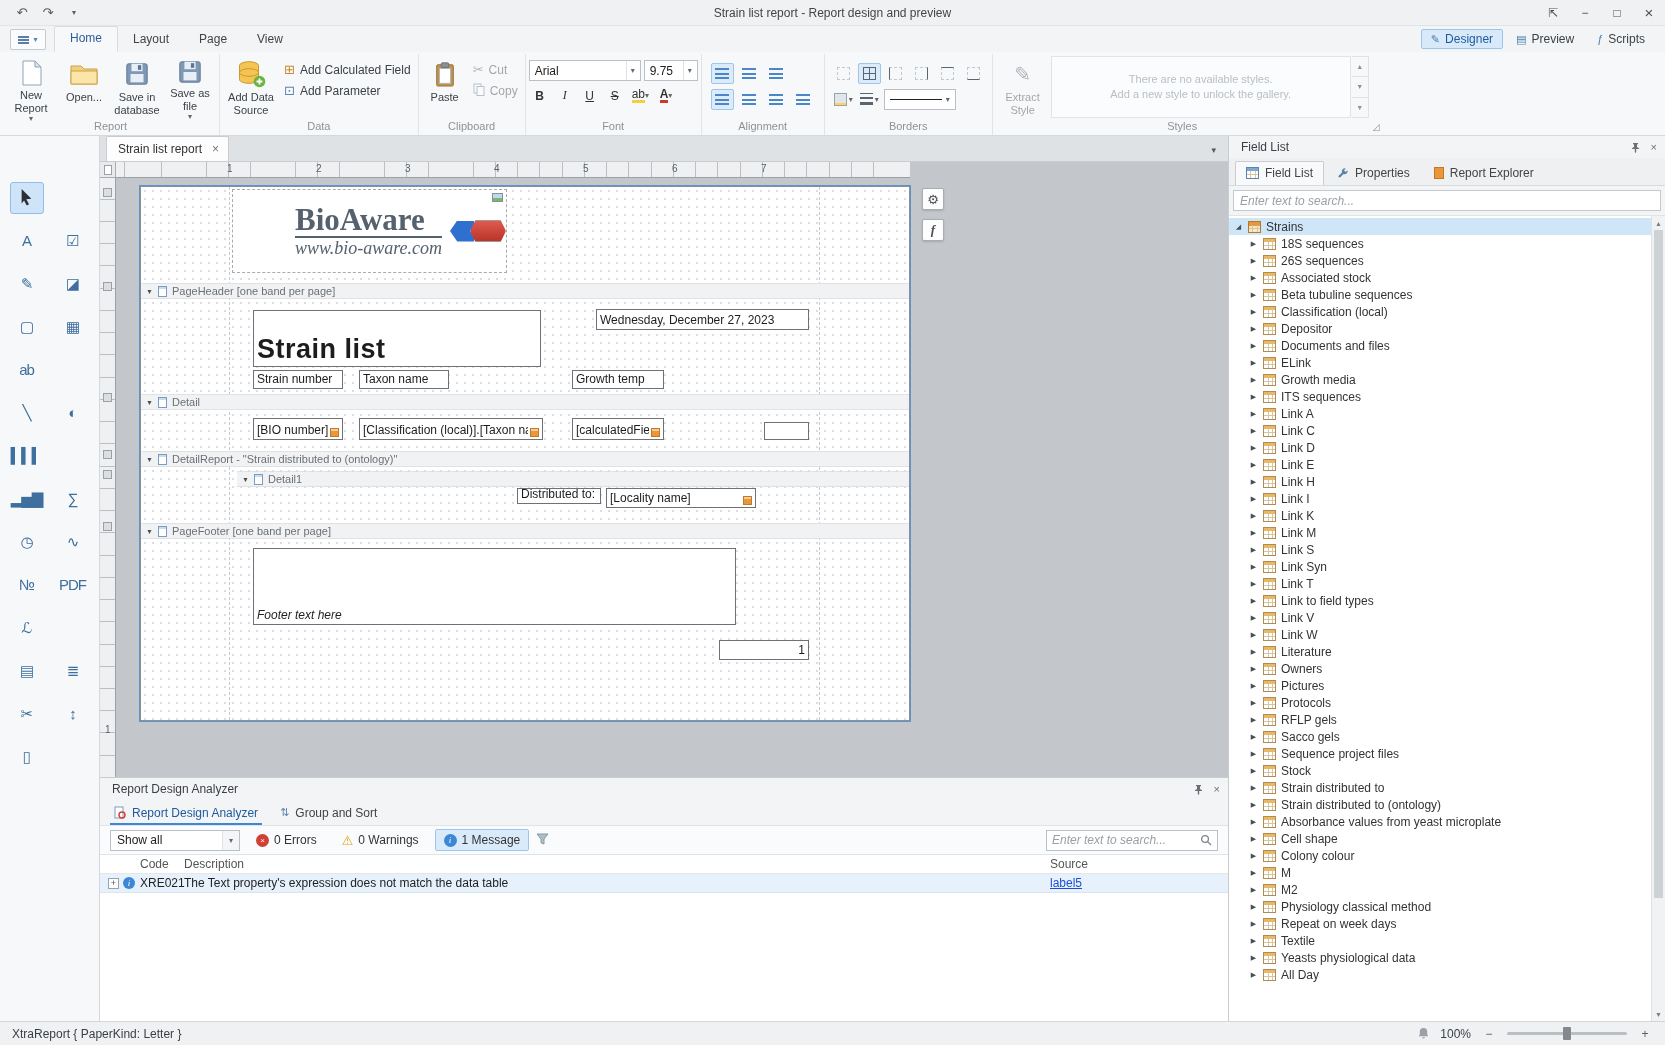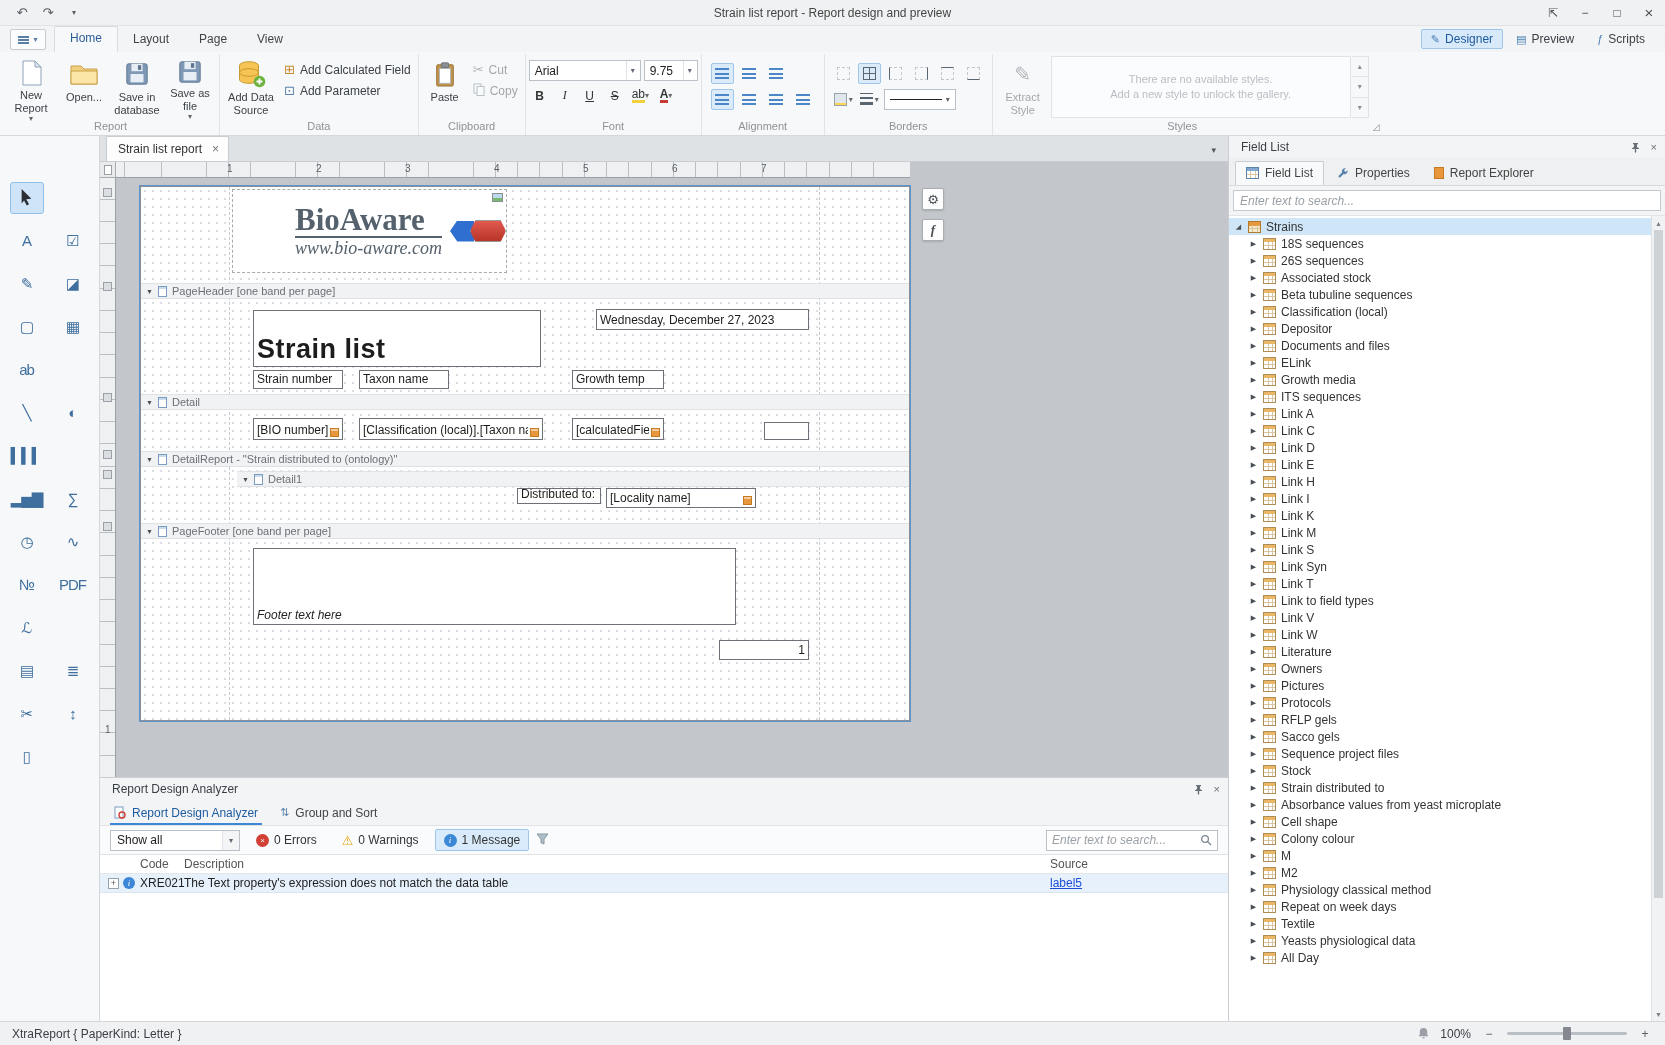--- a/index.html
+++ b/index.html
@@ -1013,20 +1013,25 @@
                 <span class="tico"></span>
                 <span>Stock</span>
               </div>
 
               <div class="tree-row">
                 <span class="tw">▶</span>
                 <span class="tico"></span>
                 <span>Strain distributed to</span>
               </div>
 
+              <div class="tree-row">
+                <span class="tw">▶</span>
+                <span class="tico"></span>
+                <span>Strain distributed to (ontology)</span>
+              </div>
 
               <div class="tree-row">
                 <span class="tw">▶</span>
                 <span class="tico"></span>
                 <span>Absorbance values from yeast microplate</span>
               </div>
 
               <div class="tree-row">
                 <span class="tw">▶</span>
                 <span class="tico"></span>

